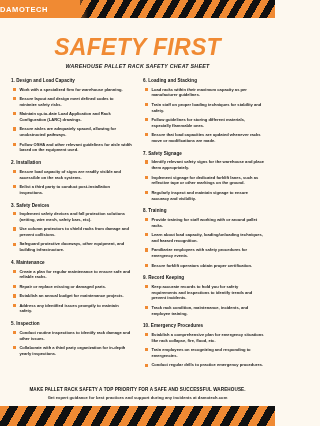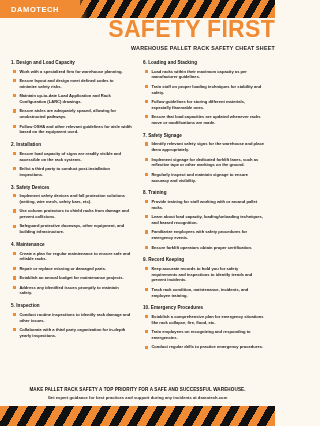--- a/index.html
+++ b/index.html
@@ -22,21 +22,20 @@
     background: #f08a33;
     display: flex;
     align-items: center;
     overflow: hidden;
   }
   .logo {
     color: #ffffff;
     font-size: 7.5px;
     font-weight: bold;
     letter-spacing: 0.6px;
-    padding-left: 11px;
     white-space: nowrap;
     z-index: 3;
     position: relative;
   }
   .header-stripes {
     position: absolute;
     left: 80px;
     top: 0;
     right: 0;
     height: 18px;
@@ -52,22 +51,23 @@
     left: 72px;
     top: 0;
     width: 16px;
     height: 18px;
     background: linear-gradient(to right, #f08a33 0%, rgba(240,138,51,0) 100%);
     z-index: 2;
   }
 
   
   .title-block {
-    text-align: right;
-    padding-top: 0;
+    text-align: center;
+    padding-top: 18px;
+    font-style: italic;
   }
   .main-title {
     color: #f08a33;
     font-size: 23px;
     font-weight: bold;
     letter-spacing: 0.3px;
     line-height: 1;
     margin: 0;
   }
   .subtitle {

